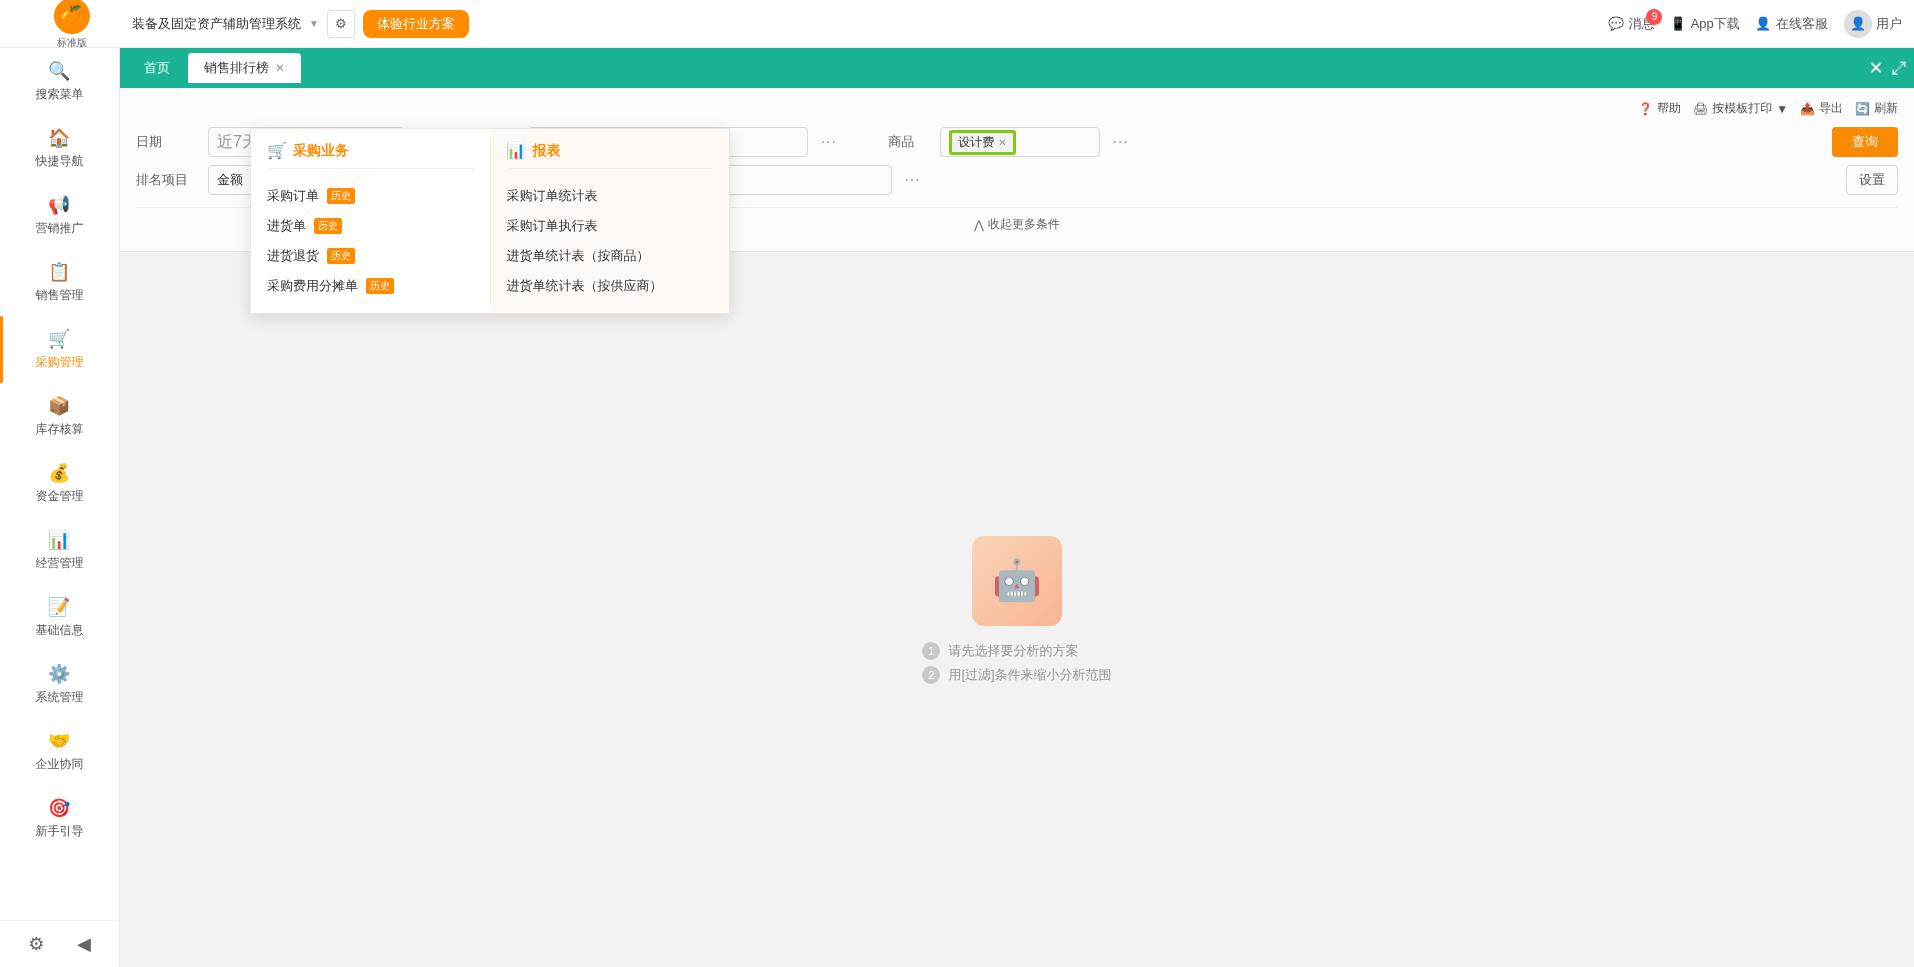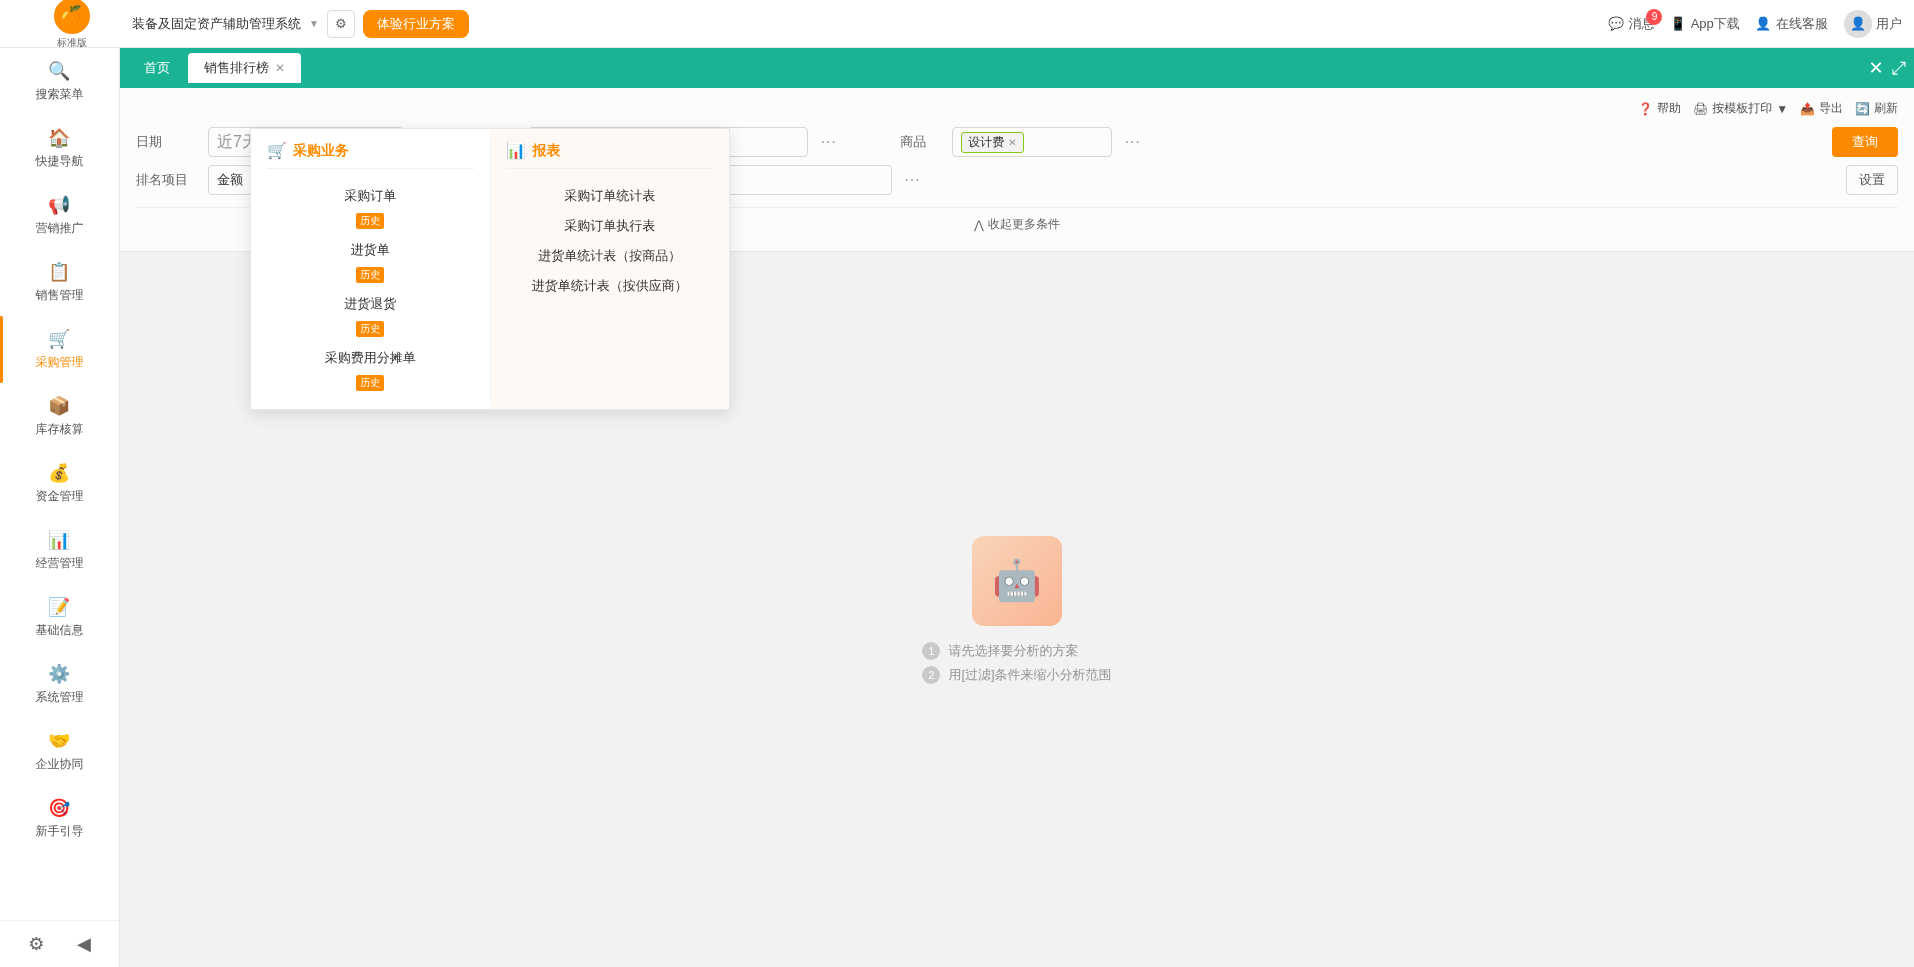--- a/index.html
+++ b/index.html
@@ -47,39 +47,39 @@
     .page-content { flex: 1; background: #f5f5f5; display: flex; flex-direction: column; overflow: hidden; position: relative; }
 
     
     .filter-area { background: #fff; padding: 12px 16px; border-bottom: 1px solid #e8e8e8; }
     .filter-toolbar { display: flex; align-items: center; justify-content: flex-end; gap: 12px; margin-bottom: 10px; }
     .filter-tool-item { display: flex; align-items: center; gap: 4px; color: #555; font-size: 12px; cursor: pointer; }
     .filter-rows { display: flex; flex-direction: column; gap: 8px; }
     .filter-row { display: flex; align-items: center; gap: 12px; }
     .filter-label { color: #666; font-size: 13px; min-width: 60px; }
     .filter-input { border: 1px solid #d9d9d9; border-radius: 4px; padding: 4px 8px; font-size: 13px; color: #333; min-width: 120px; height: 30px; display: flex; align-items: center; gap: 4px; cursor: pointer; }
-    .filter-tag { background: #f5f5f5; border: 1px solid #84cc16; border-radius: 3px; padding: 1px 6px; font-size: 12px; display: flex; align-items: center; gap: 4px; }
+    .filter-tag { background: #f5f5f5; border: 3px solid #84cc16; border-radius: 3px; padding: 1px 6px; font-size: 12px; display: flex; align-items: center; gap: 4px; }
     .filter-tag-close { color: #999; cursor: pointer; font-size: 10px; }
     .filter-dots { color: #999; font-size: 16px; cursor: pointer; }
     .collapse-btn { display: flex; align-items: center; justify-content: center; padding: 6px; color: #666; font-size: 12px; cursor: pointer; gap: 4px; }
     .action-btn-orange { background: #ff8c00; color: #fff; border: none; padding: 5px 20px; border-radius: 4px; cursor: pointer; font-size: 13px; height: 30px; }
     .action-btn-white { background: #fff; color: #555; border: 1px solid #d9d9d9; padding: 5px 12px; border-radius: 4px; cursor: pointer; font-size: 13px; height: 30px; }
 
     
     .empty-state { flex: 1; display: flex; flex-direction: column; align-items: center; justify-content: center; gap: 12px; }
     .empty-hints { display: flex; flex-direction: column; gap: 6px; }
     .empty-hint-item { display: flex; align-items: center; gap: 8px; font-size: 13px; color: #999; }
     .hint-num { width: 18px; height: 18px; background: #ccc; border-radius: 50%; display: flex; align-items: center; justify-content: center; font-size: 11px; color: #fff; }
 
     
     .dropdown-menu { position: absolute; top: 40px; left: 0; right: 0; background: #fff; box-shadow: 0 4px 16px rgba(0,0,0,0.12); z-index: 100; display: flex; border: 1px solid #e8e8e8; min-width: 480px; max-width: 480px; left: 130px; }
     .menu-section { flex: 1; padding: 12px 16px; }
     .menu-section-title { display: flex; align-items: center; gap: 6px; font-size: 14px; color: #ff8c00; font-weight: bold; margin-bottom: 12px; padding-bottom: 8px; border-bottom: 1px solid #f0f0f0; }
     .menu-section-title .icon { font-size: 16px; }
-    .menu-item-row { display: flex; align-items: center; gap: 8px; padding: 6px 0; cursor: pointer; flex-direction: column; }
+    .menu-item-row { display: flex; align-items: center; gap: 8px; padding: 6px 0; cursor: pointer; }
     .menu-item-text { font-size: 13px; color: #333; }
     .menu-badge { background: #ff8c00; color: #fff; border-radius: 2px; font-size: 10px; padding: 1px 4px; }
     .menu-divider { width: 1px; background: #f0f0f0; margin: 8px 0; }
 
     
     .overlay { position: absolute; top: 0; left: 0; right: 0; bottom: 0; background: rgba(0,0,0,0.01); z-index: 50; }
   </style>
 </head>
 <body>
 
@@ -225,21 +225,21 @@
               <span style="color:#999;font-size:11px;">自定义</span>
               <span style="color:#999;font-size:11px;">— 2024-12-31</span>
             </div>
 
             <span class="filter-label" style="min-width:60px;margin-left:40px;">单据状态</span>
             <div class="filter-input" style="min-width:280px;">
               <span style="color:#ccc;">▼</span>
             </div>
             <span class="filter-dots">···</span>
 
-            <span class="filter-label" style="min-width:40px;margin-left:52px;">商品</span>
+            <span class="filter-label" style="min-width:40px;margin-left:40px;">商品</span>
             <div class="filter-input" style="min-width:160px;">
               <div class="filter-tag">
                 <span>设计费</span>
                 <span class="filter-tag-close">✕</span>
               </div>
             </div>
             <span class="filter-dots">···</span>
 
             <button class="action-btn-orange" style="margin-left:auto;">查询</button>
           </div>

